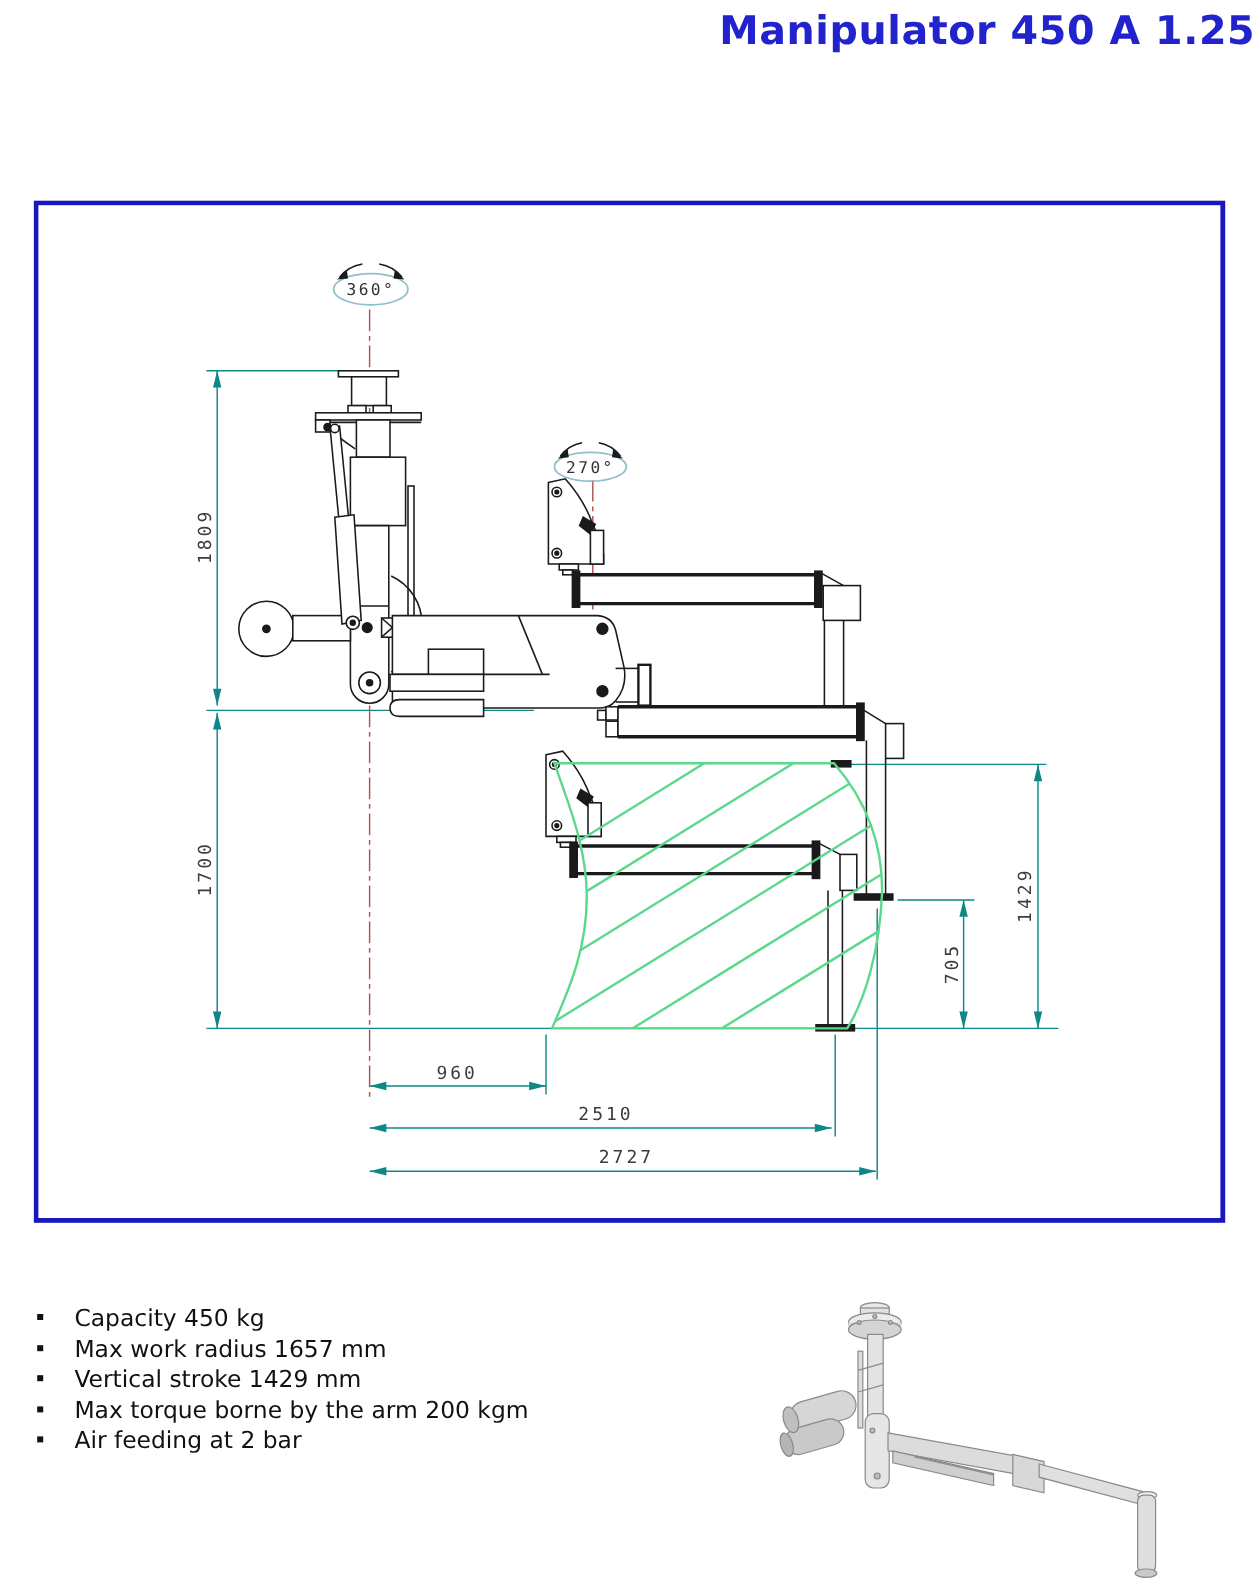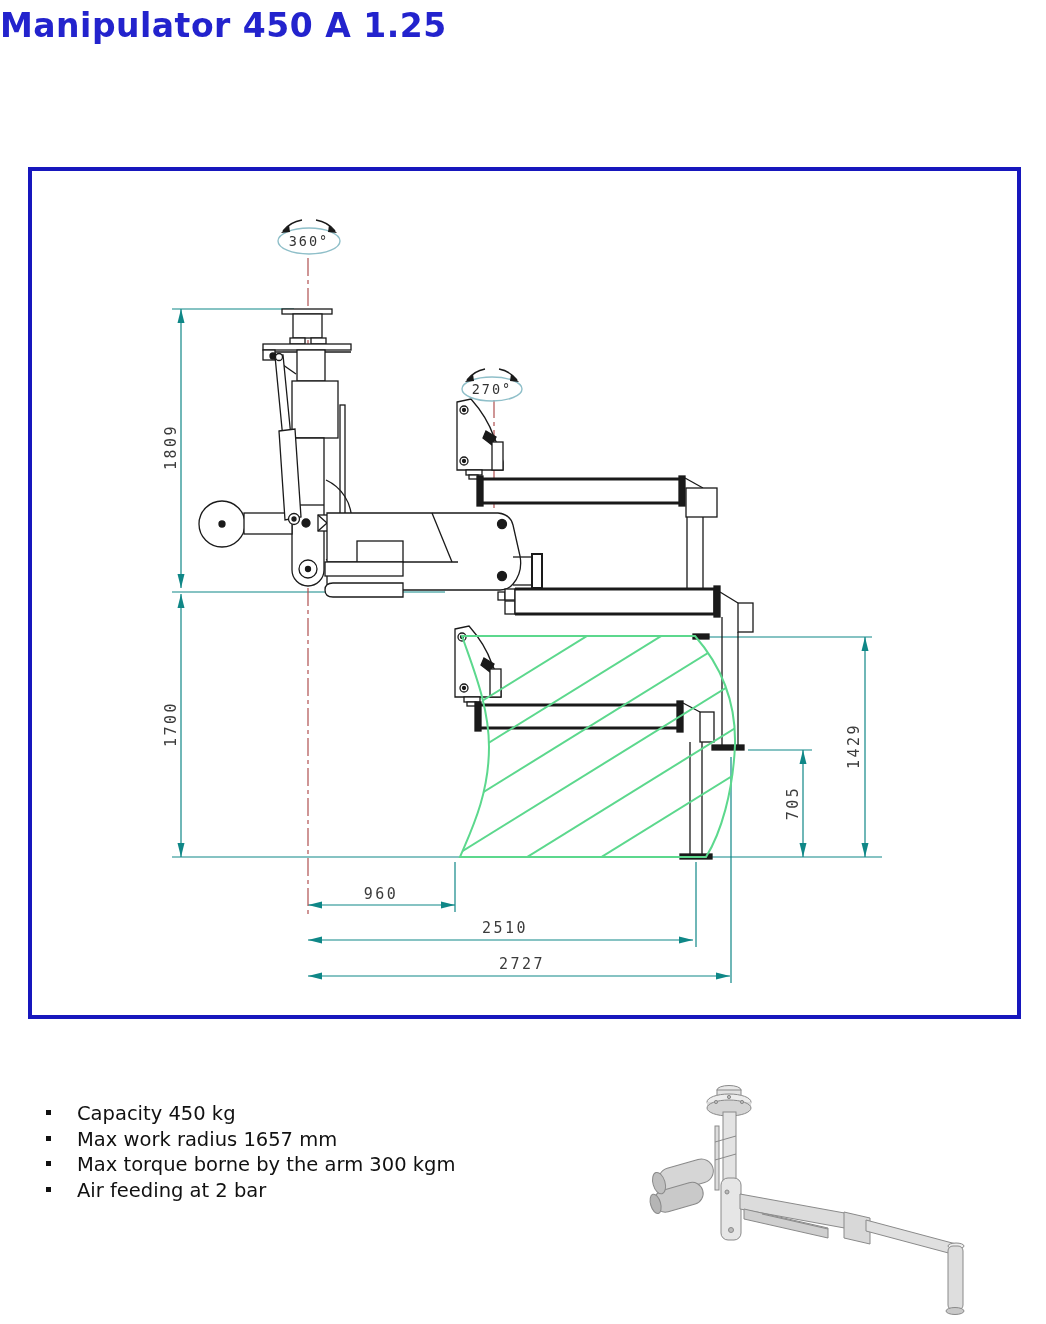--- a/index.html
+++ b/index.html
@@ -2,28 +2,28 @@
 <html><head>
 <meta charset="utf-8">
 <style>
   html,body{margin:0;padding:0;}
   body{
     width:1046px;height:1324px;position:relative;background:#ffffff;
     font-family:"DejaVu Sans","Liberation Sans",sans-serif;overflow:hidden;
   }
   .page-title{
     position:absolute;top:6px;left:0;width:100%;margin:0;
-    text-align:left;font-size:33px;font-weight:bold;color:#2323cd;
+    text-align:right;font-size:33px;font-weight:bold;color:#2323cd;
     letter-spacing:.5px;
   }
   .drawing-svg{position:absolute;left:28px;top:167px;}
   .render-svg{position:absolute;left:632px;top:1062px;}
   .specs{
     position:absolute;left:24px;top:1086px;width:620px;
-    list-style:none;margin:15px;padding:0;
+    list-style:none;margin:0;padding:0;
   }
   .specs li{display:flex;align-items:flex-start;height:25.6px;}
   .spec-bullet{
     width:5px;height:5px;background:#111;flex:0 0 5px;
     margin:9px 26px 0 7px;
   }
   .spec-text{
     font-size:19.5px;line-height:25.6px;color:#111;white-space:nowrap;
   }
   svg text.dim{
@@ -234,21 +234,25 @@
   <li>
     <span class="spec-bullet"></span>
     <span class="spec-text">Capacity 450 kg</span>
   </li>
   <li>
     <span class="spec-bullet"></span>
     <span class="spec-text">Max work radius 1657 mm</span>
   </li>
   <li>
     <span class="spec-bullet"></span>
-    <span class="spec-text">Max torque borne by the arm 300 kgm</span>
+    <span class="spec-text">Vertical stroke 1429 mm</span>
+  </li>
+  <li>
+    <span class="spec-bullet"></span>
+    <span class="spec-text">Max torque borne by the arm 200 kgm</span>
   </li>
   <li>
     <span class="spec-bullet"></span>
     <span class="spec-text">Air feeding at 2 bar</span>
   </li>
 </ul>
 
 <svg class="render-svg" width="412" height="260" viewBox="0 0 412 260">
   <g stroke="#8a8a8a" stroke-width="1">
 

